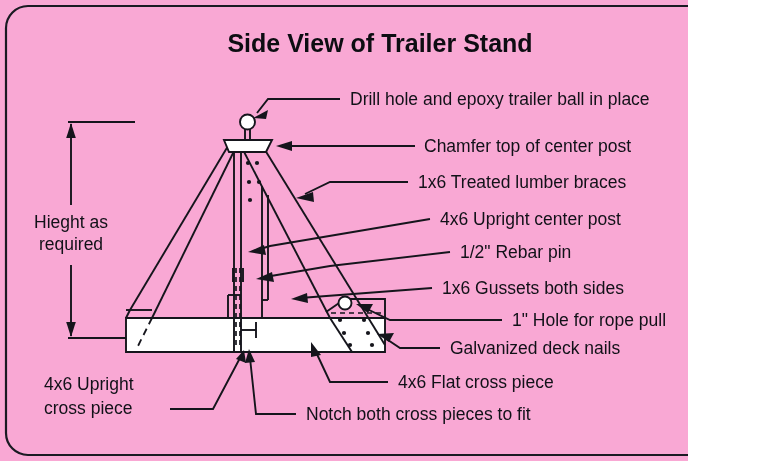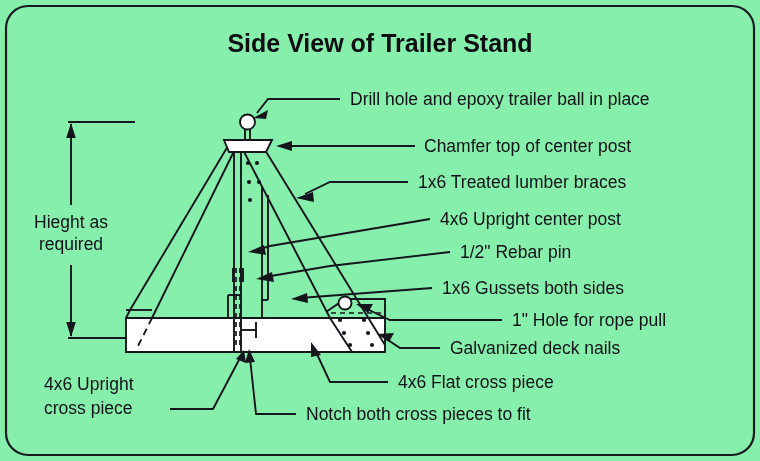--- a/index.html
+++ b/index.html
@@ -2,23 +2,23 @@
 <html><head>
 <meta charset="utf-8">
 <style>
   html, body {
     margin: 0;
     padding: 0;
     background: #ffffff;
   }
   #page {
     position: relative;
-    width: 760px;
+    width: 688px;
     height: 461px;
-    background: #86efac;
+    background: #f9a8d4;
     font-family: "Liberation Sans", sans-serif;
     overflow: hidden;
   }
   #diagram-svg {
     position: absolute;
     top: 0;
     left: 0;
     width: 760px;
     height: 461px;
   }

